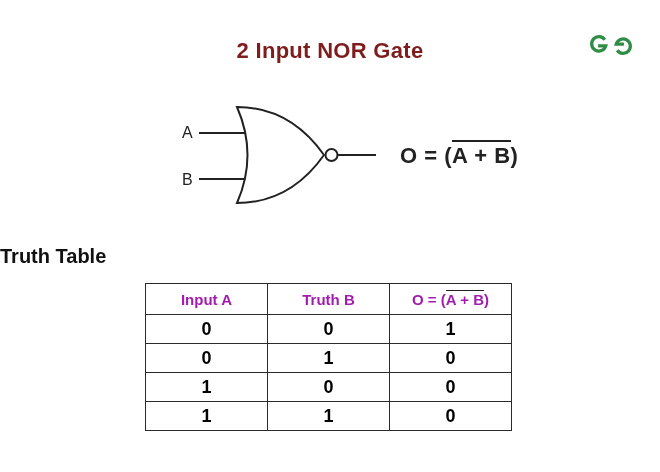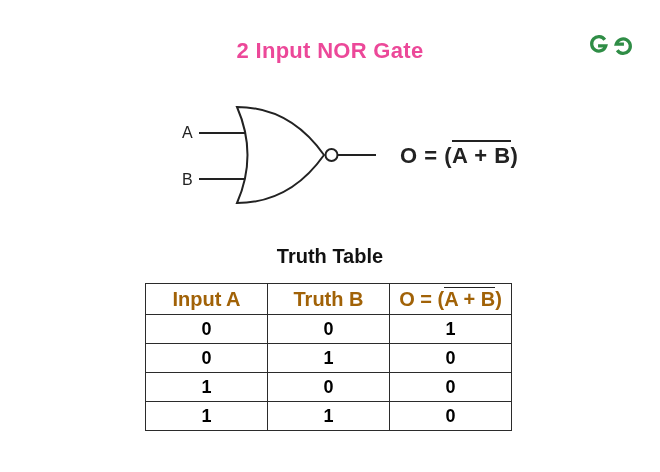--- a/index.html
+++ b/index.html
@@ -14,21 +14,21 @@
     overflow: hidden;
   }
   .title {
     position: absolute;
     top: 38px;
     left: 0;
     width: 100%;
     text-align: center;
     font-size: 22px;
     font-weight: bold;
-    color: #ec4899;
+    color: #7f1d1d;
     letter-spacing: 0.3px;
   }
   .logo {
     position: absolute;
     top: 30px;
     right: 26px;
     width: 46px;
     height: 30px;
   }
   .gate-area {
@@ -66,43 +66,42 @@
     display: inline-block;
     border-top: 1.5px solid #222222;
     padding-top: 1px;
     line-height: 1.05;
   }
   .tt-heading {
     position: absolute;
     top: 245px;
     left: 0;
     width: 100%;
-    text-align: center;
     font-size: 20px;
     font-weight: bold;
     color: #111111;
   }
   .truth-table {
     position: absolute;
     left: 145px;
     top: 283px;
     border-collapse: collapse;
     background: #ffffff;
   }
   .truth-table th, .truth-table td {
     border: 1px solid #2b2b2b;
     text-align: center;
     vertical-align: middle;
   }
   .truth-table th {
     width: 122px;
     height: 31px;
-    font-size: 20px;
+    font-size: 15px;
     font-weight: bold;
-    color: #a16207;
+    color: #a21caf;
     white-space: nowrap;
   }
   .truth-table td {
     height: 29px;
     font-size: 18px;
     font-weight: bold;
     color: #000000;
   }
 </style>
 </head>

